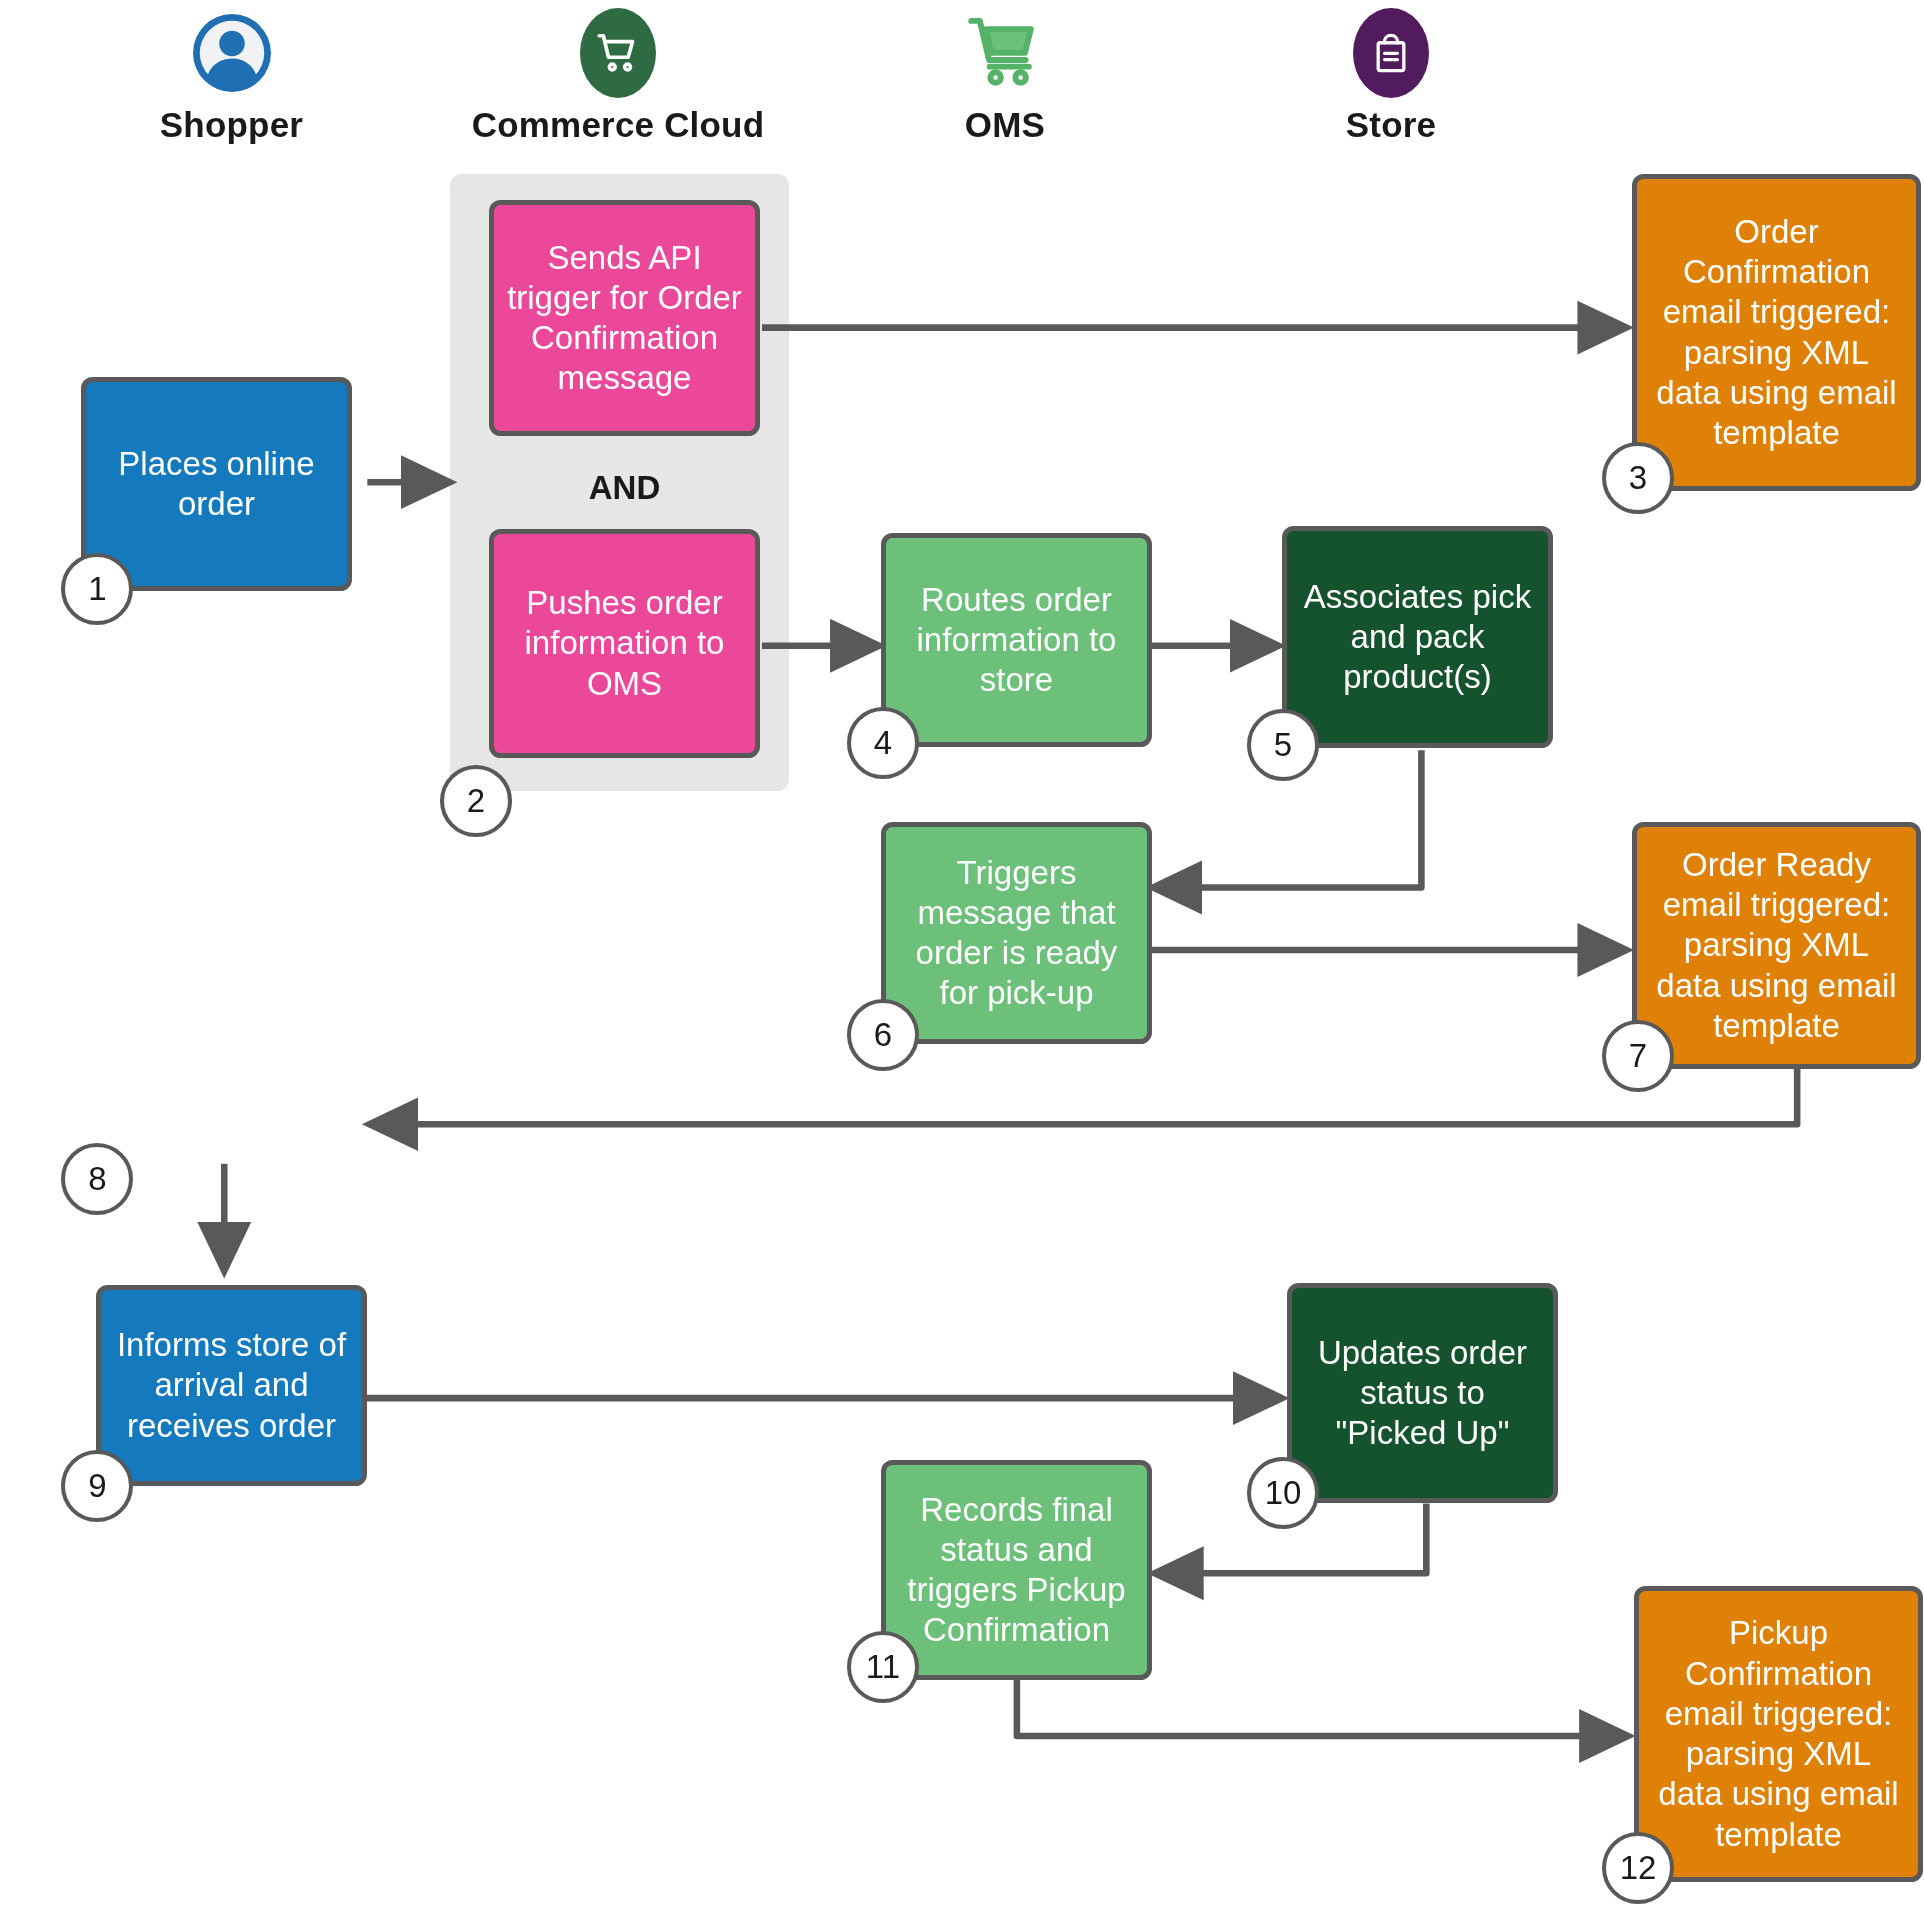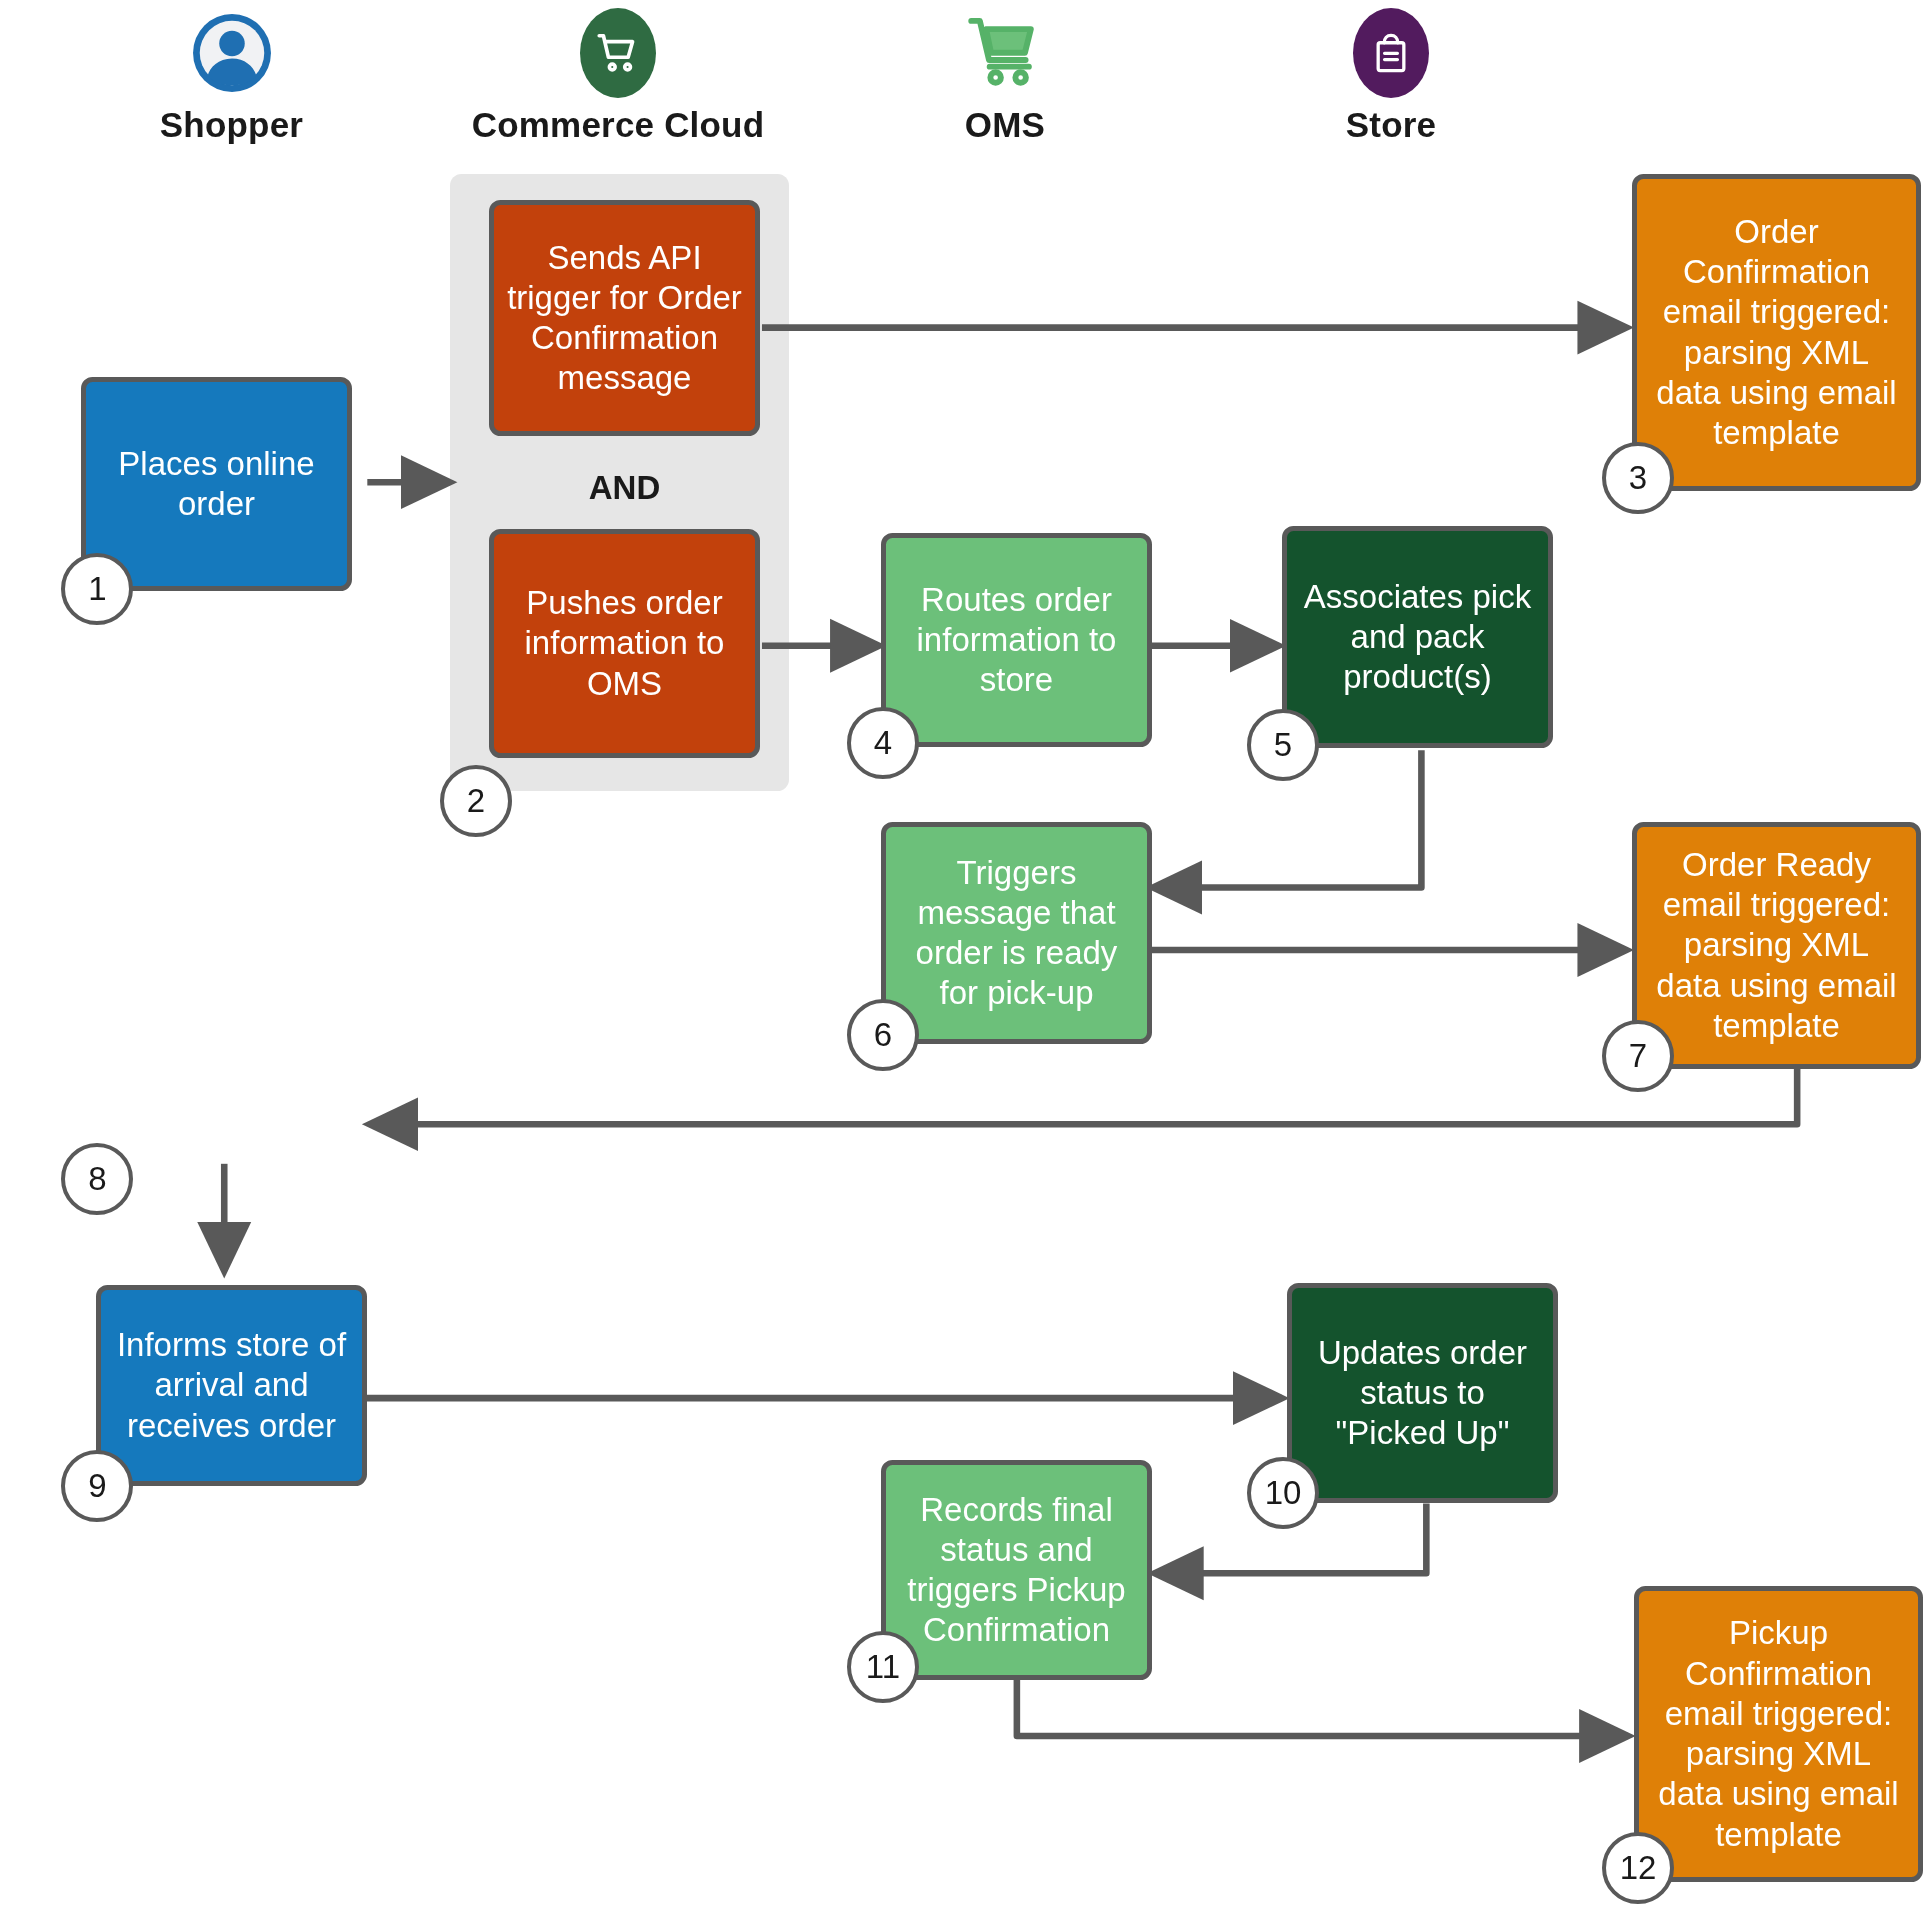--- a/index.html
+++ b/index.html
@@ -12,21 +12,21 @@
   .col-head .col-label{font-size:35px;font-weight:bold;color:#1a1a1a;letter-spacing:0.2px;white-space:nowrap;margin-top:5px;}
 
   .badge-oval{width:76px;height:90px;border-radius:50%;display:flex;align-items:center;justify-content:center;}
 
   
   .node{position:absolute;box-sizing:border-box;border:5.8px solid #595959;border-radius:11.5px;
         display:flex;align-items:center;justify-content:center;text-align:center;
         color:#ffffff;font-size:33px;line-height:1.22;padding:8.2px 11.5px;}
   .node .txt{display:block;width:100%;}
   .n-blue{background:#1579bd;}
-  .n-darkgreen{background:#c2410c;text-align:center;}
+  .n-darkgreen{background:#ec4899;text-align:center;}
   .n-green{background:#6cc07a;}
   .n-purple{background:#14532d;}
   .n-orange{background:#df8007;}
 
   .group-box{position:absolute;background:#e6e6e6;border-radius:11.5px;}
 
   .and-label{position:absolute;font-size:33px;font-weight:bold;color:#1a1a1a;text-align:center;}
 
   
   .step{position:absolute;width:64px;height:64px;border-radius:50%;background:#ffffff;

